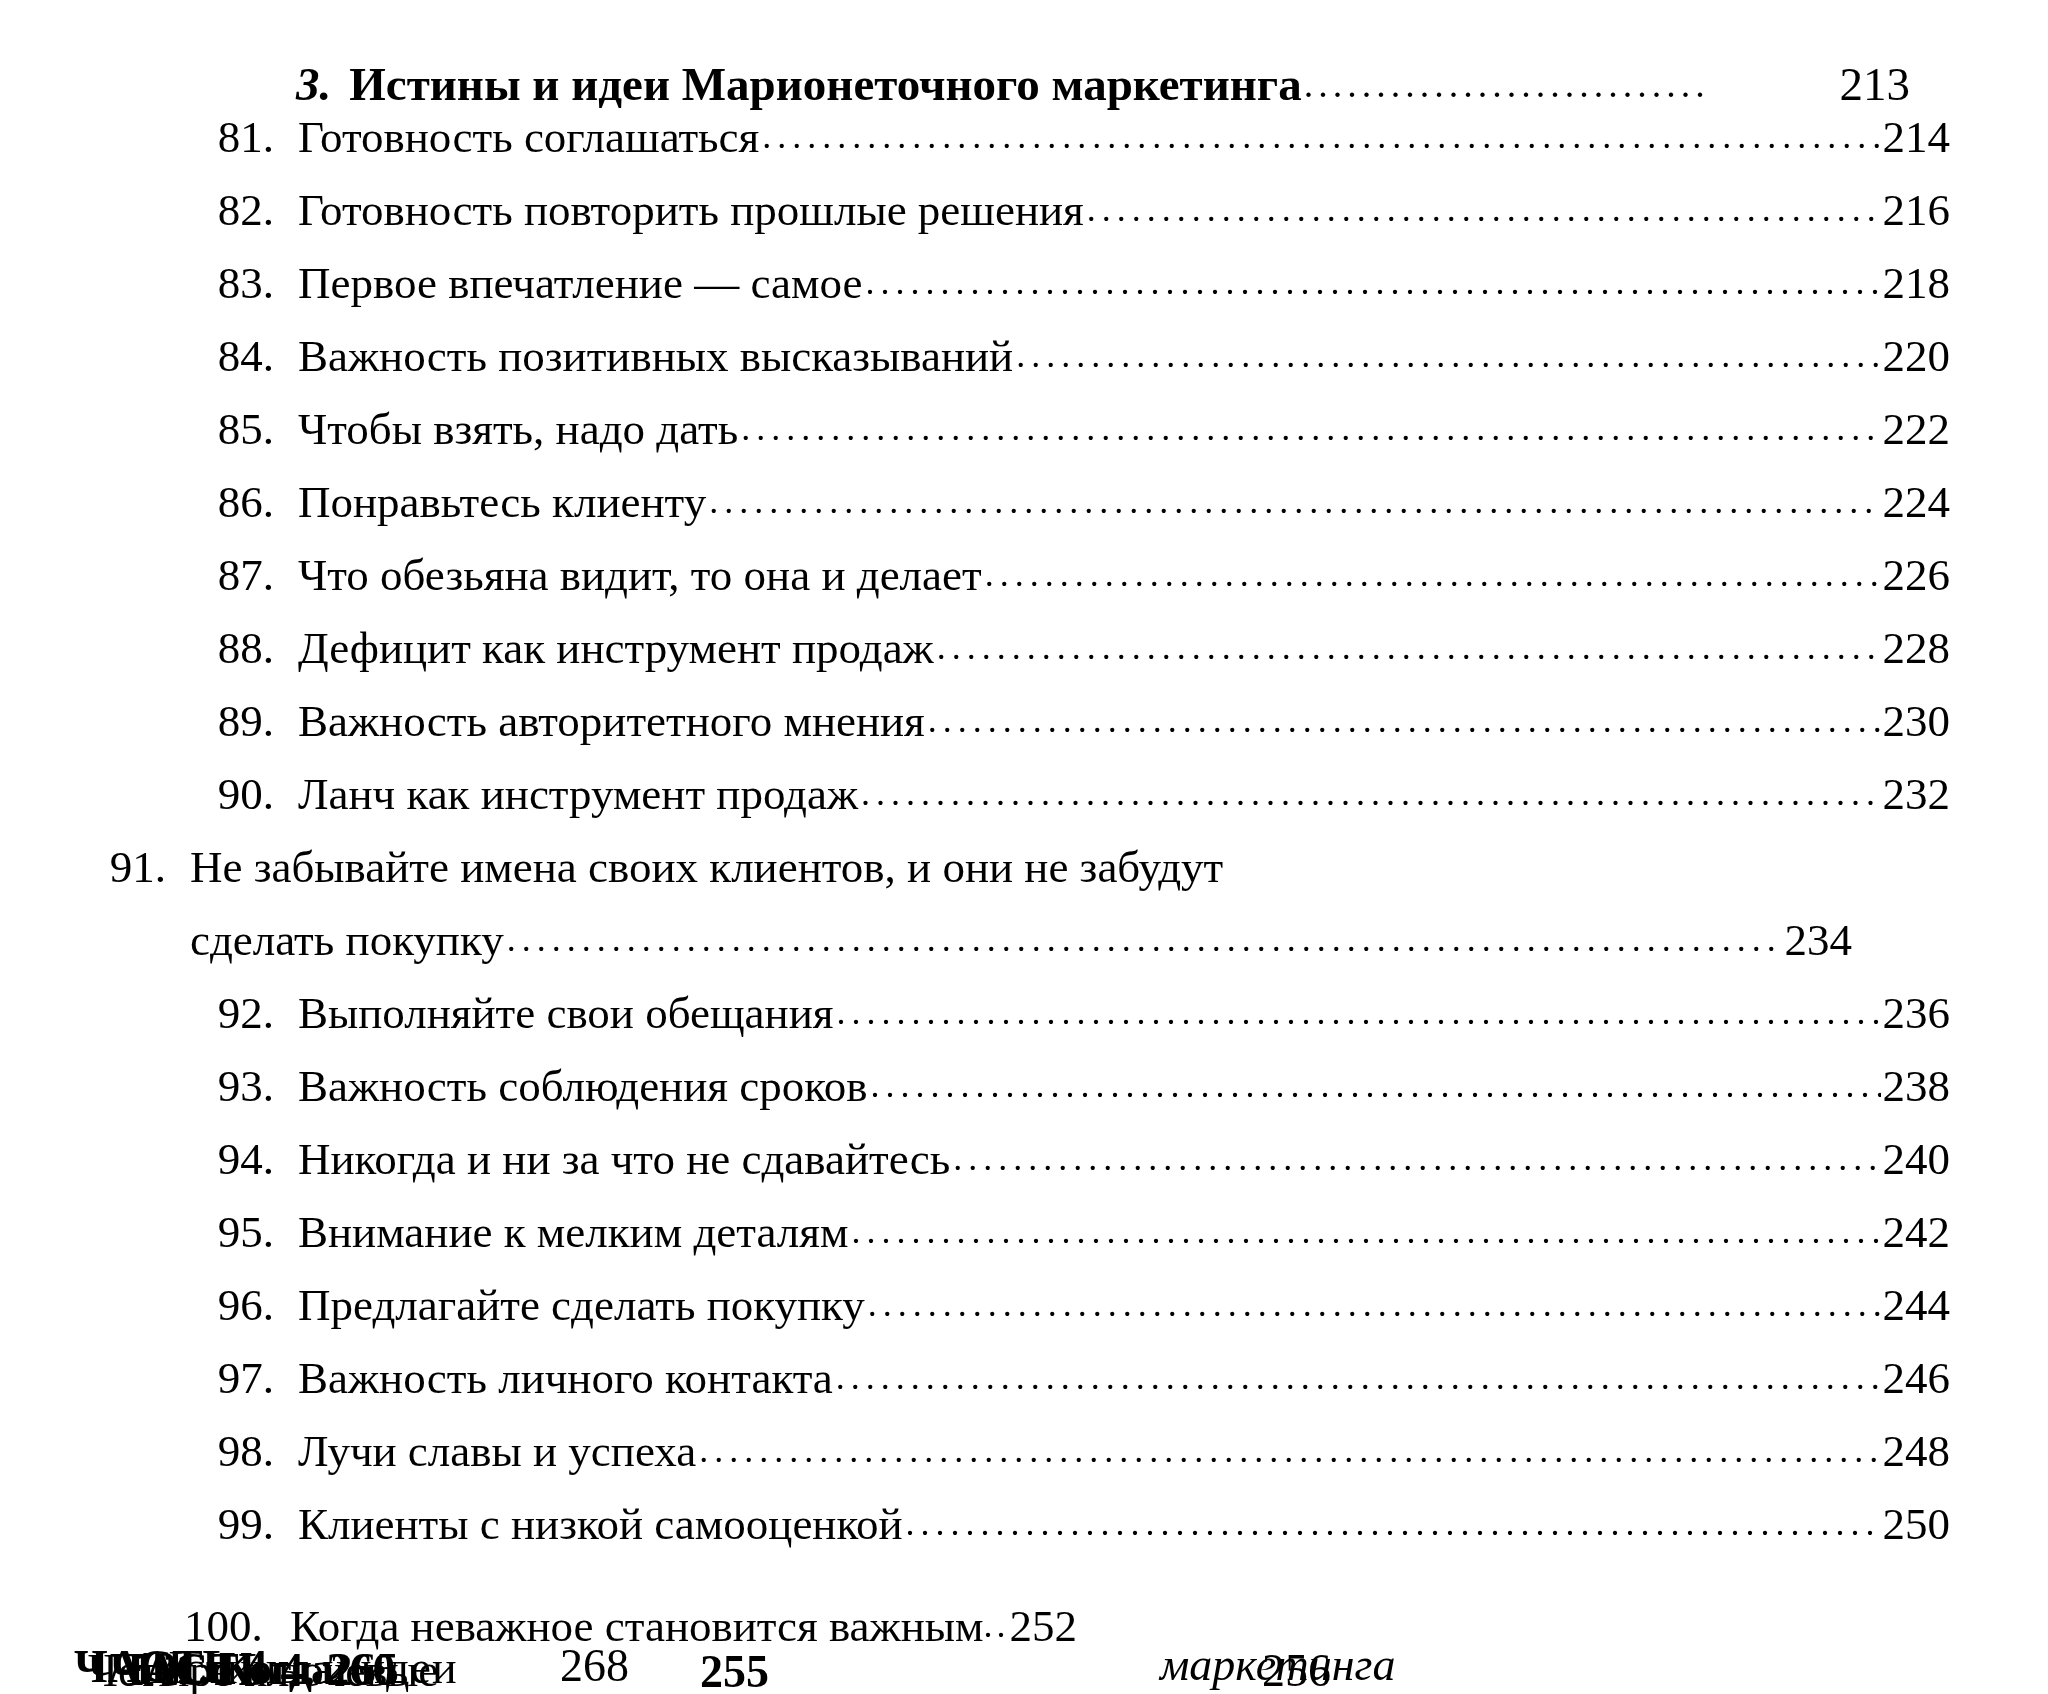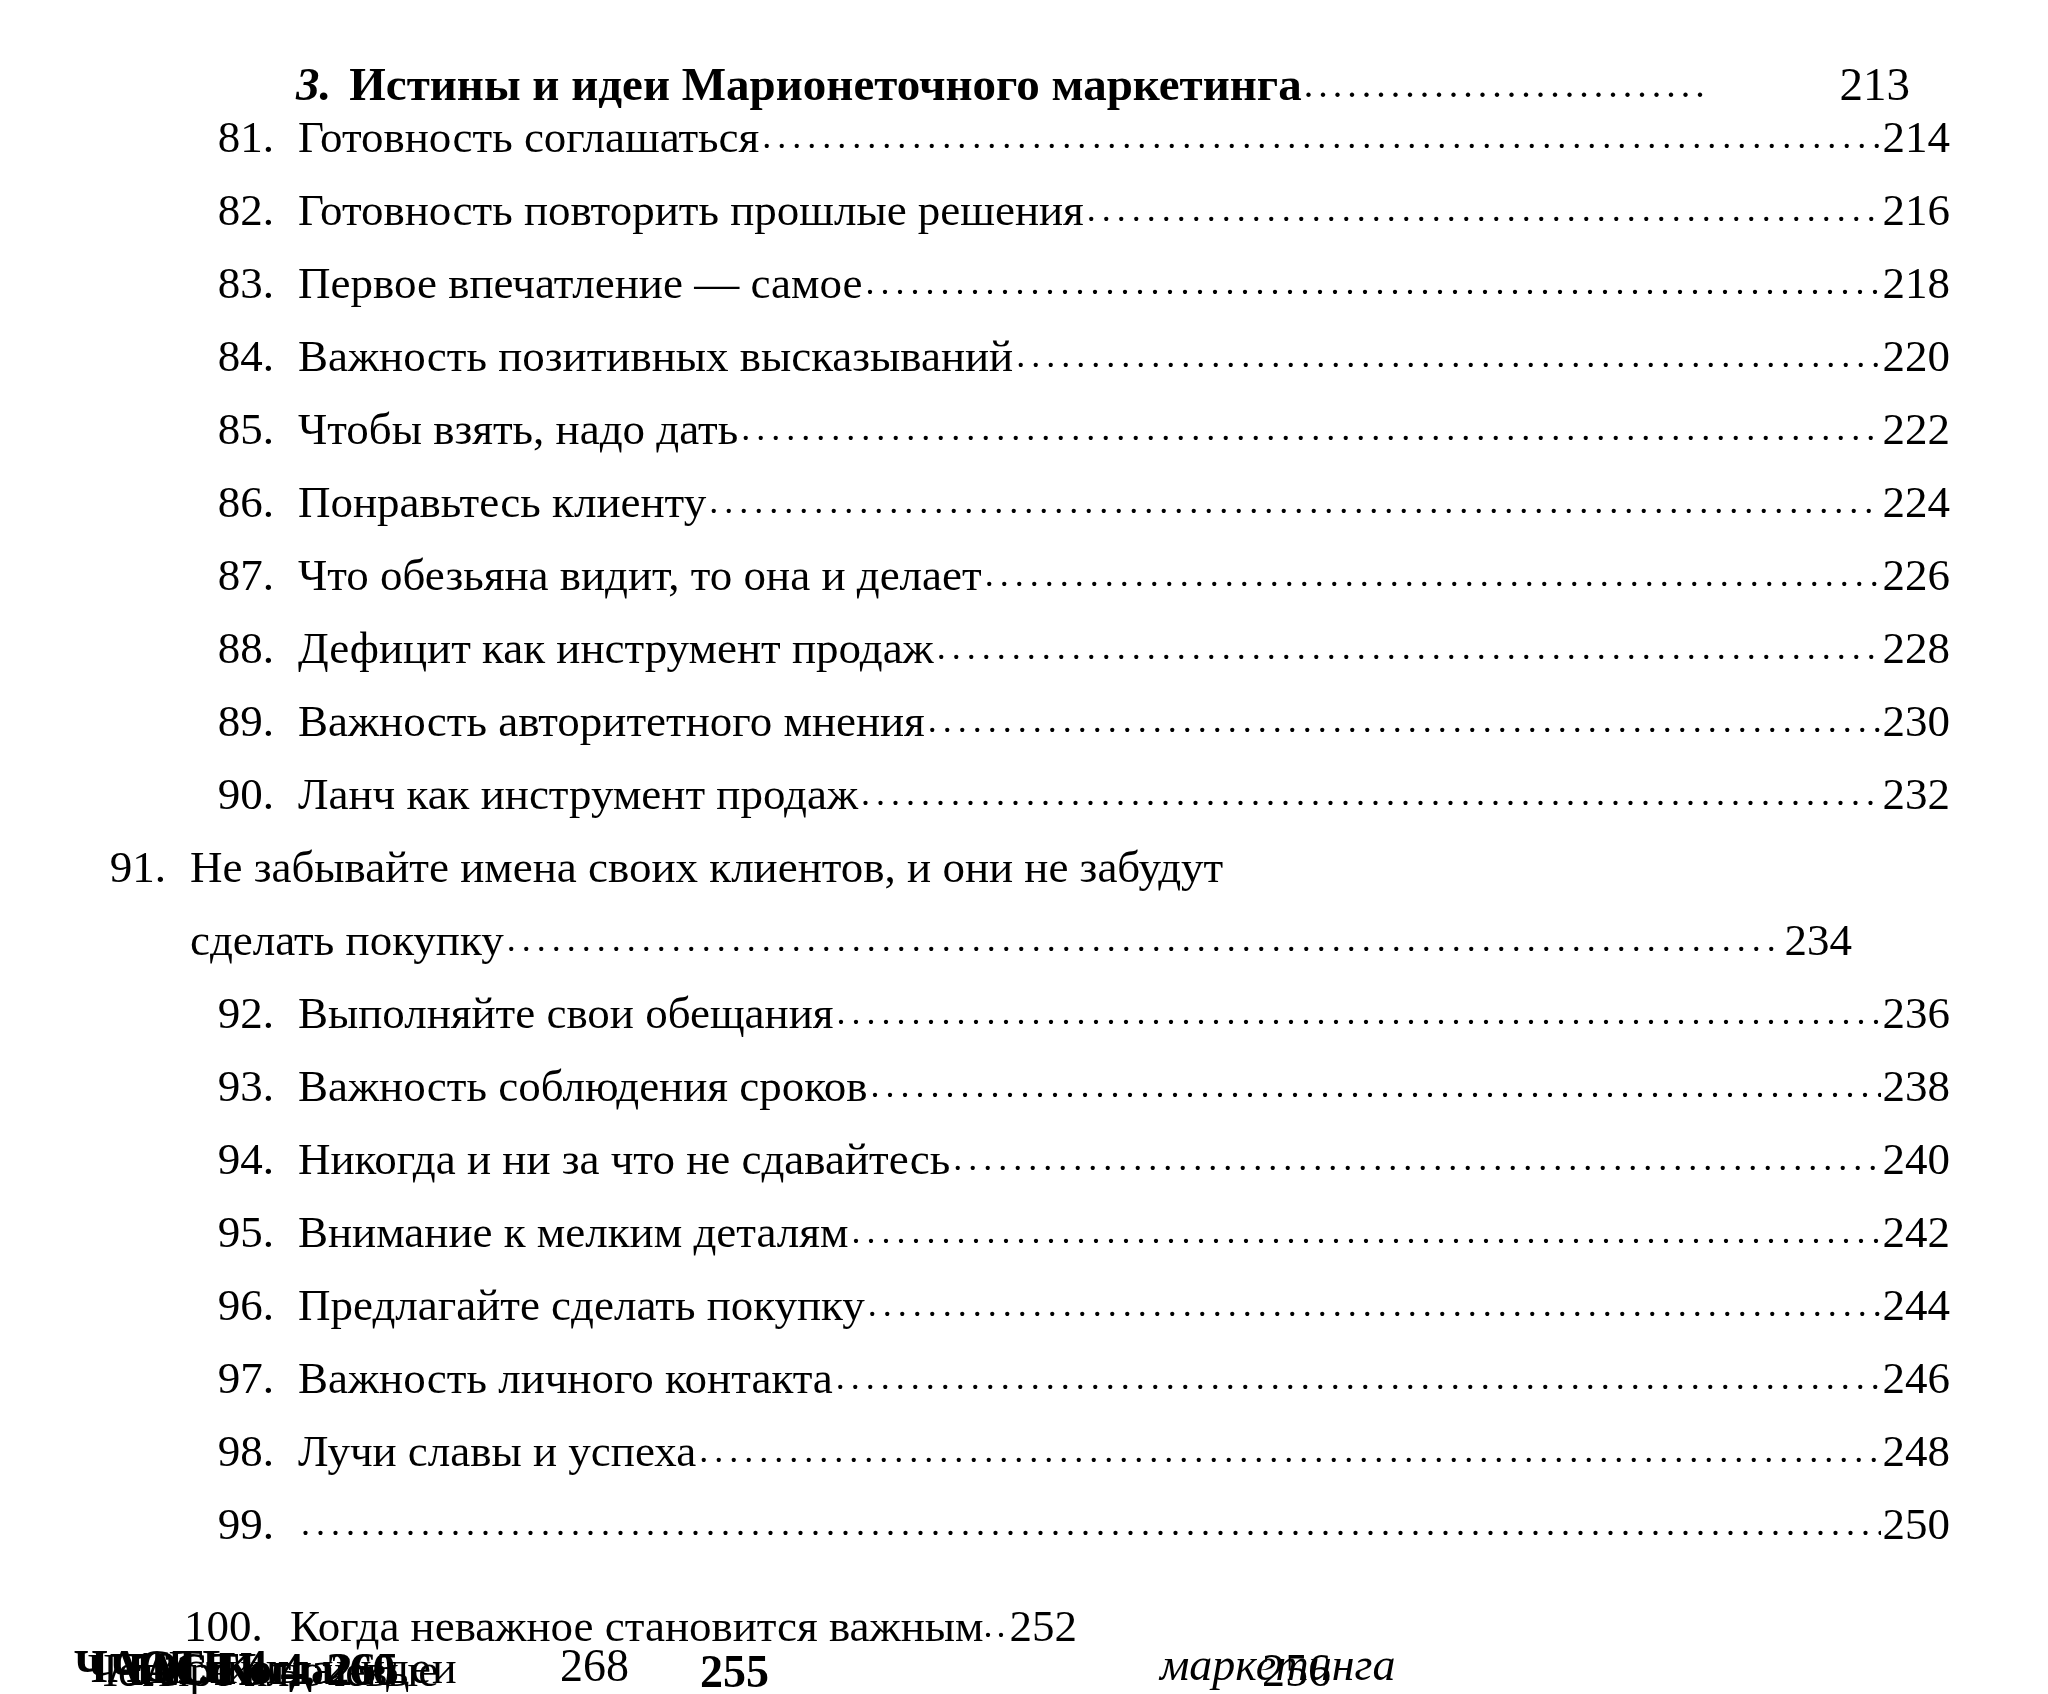--- a/index.html
+++ b/index.html
@@ -323,20 +323,21 @@
 
     <div class="toc-row">
       <span class="num">98.</span>
       <span class="label">Лучи славы и успеха</span>
       <span class="leader">................................................................................................................................................................................</span>
       <span class="page">248</span>
     </div>
 
     <div class="toc-row">
       <span class="num">99.</span>
+      <span class="label">Клиенты с низкой самооценкой</span>
       <span class="leader">................................................................................................................................................................................</span>
       <span class="page">250</span>
     </div>
 
   </div>
 
   <div class="toc-row-100">
     <span class="num">100.</span>
     <span class="label">Когда неважное становится важным</span><span class="mini-leader">..</span><span class="page">252</span>
   </div>

